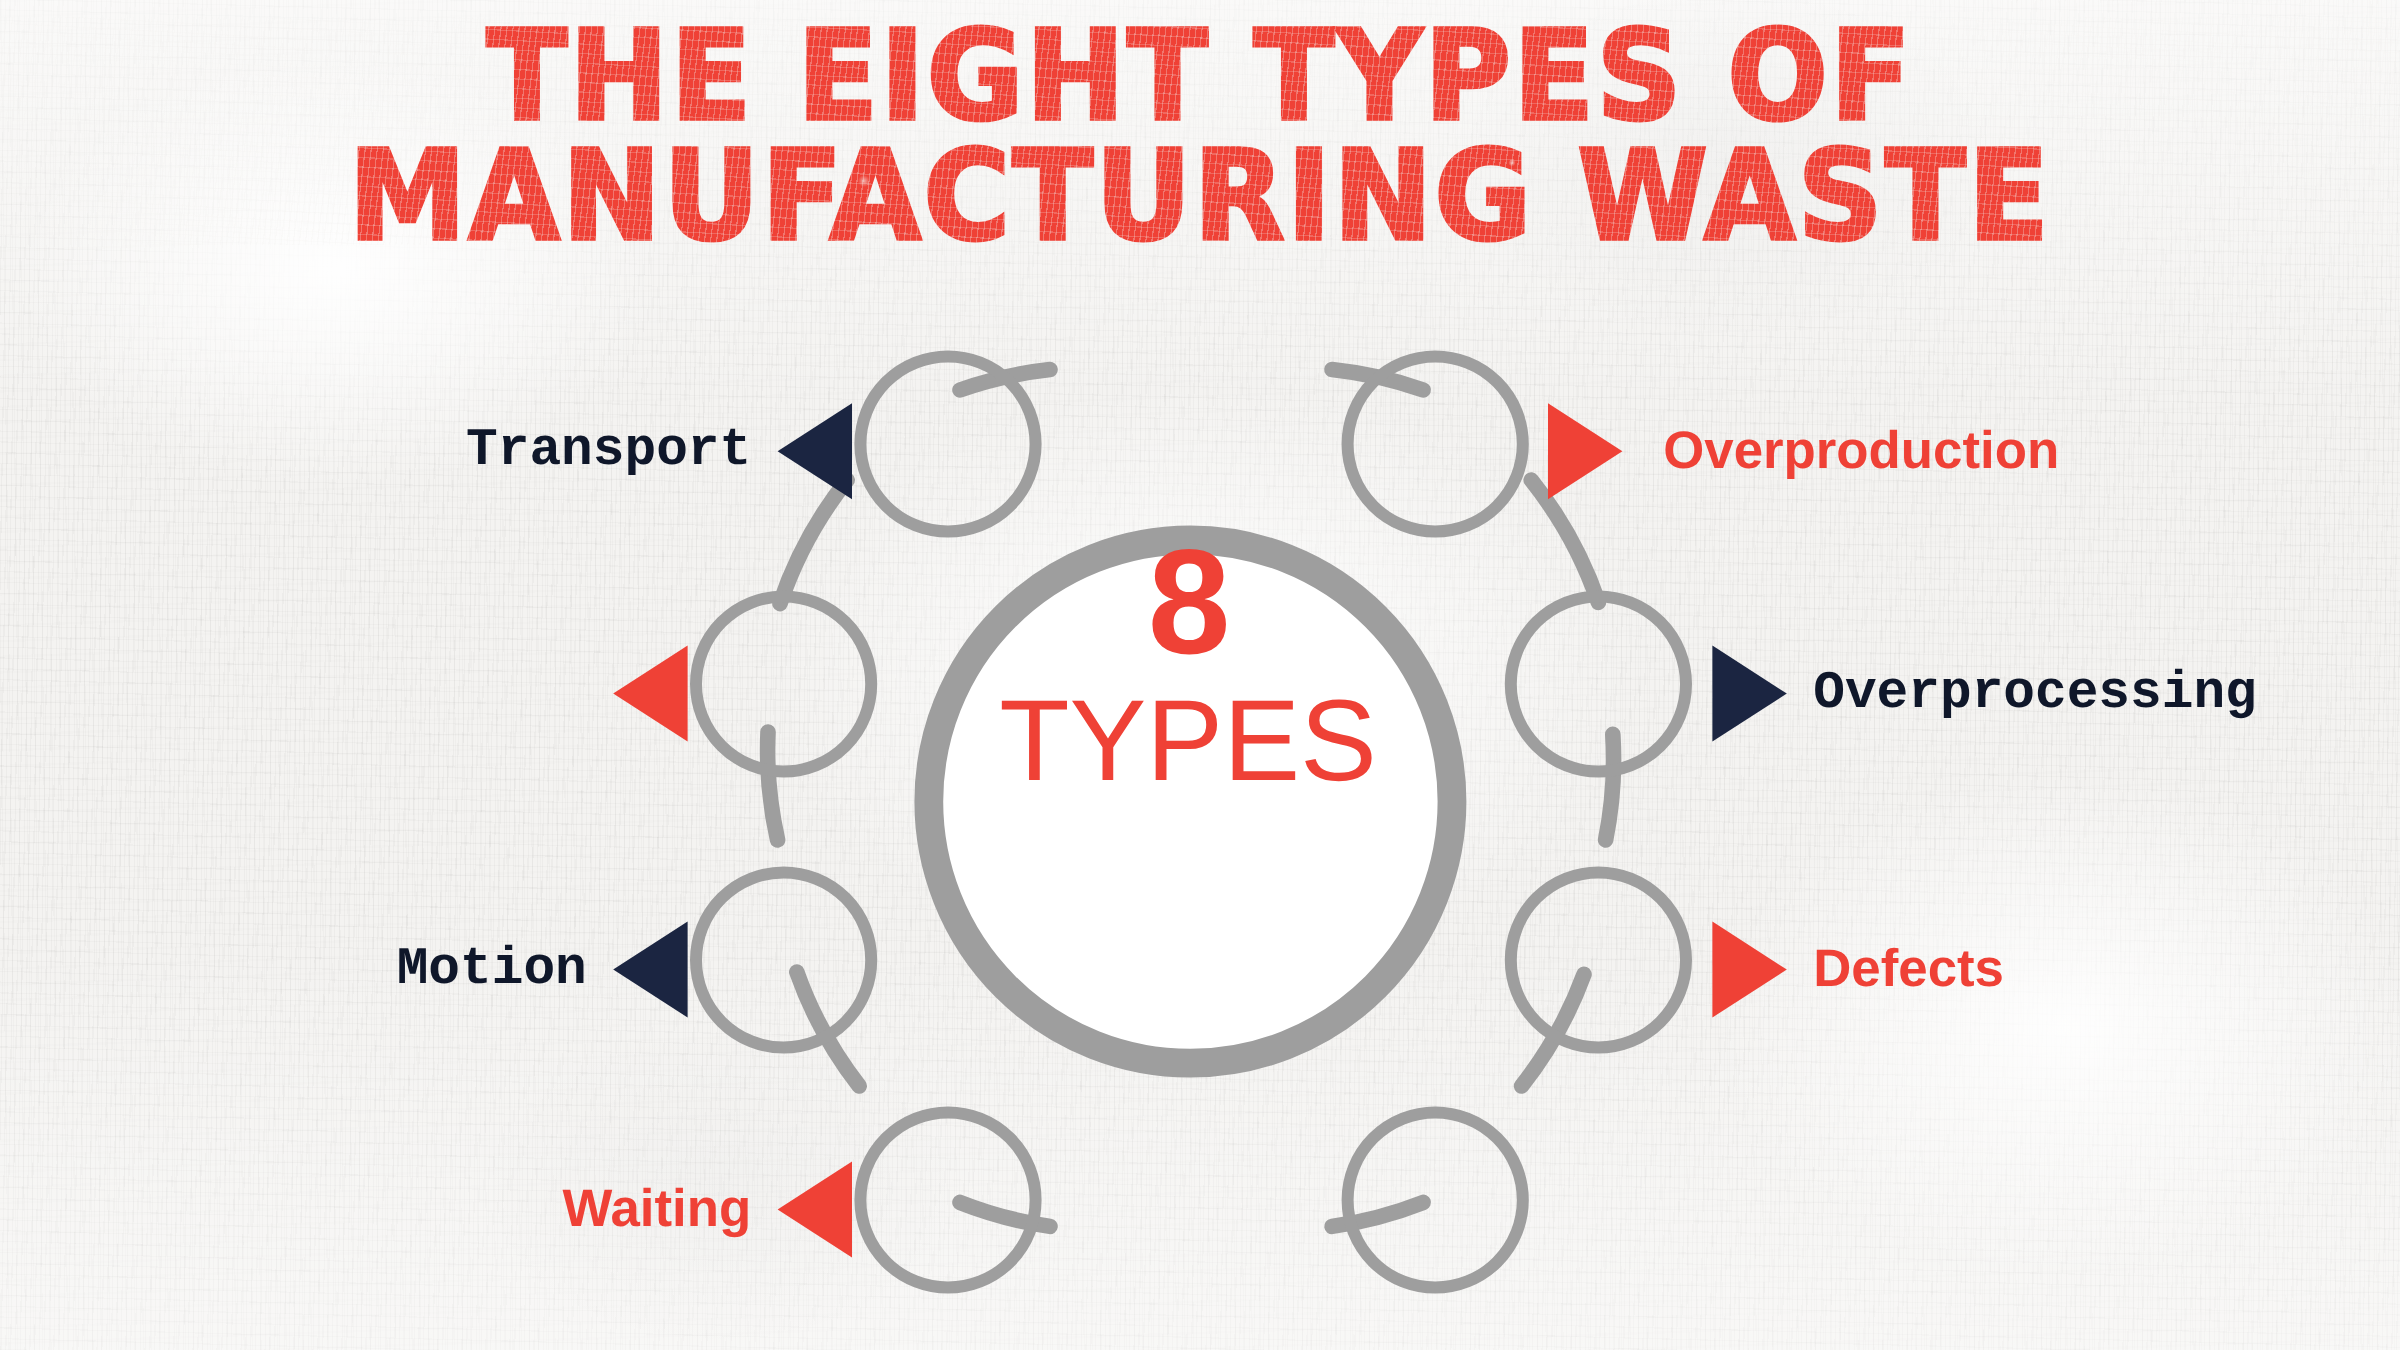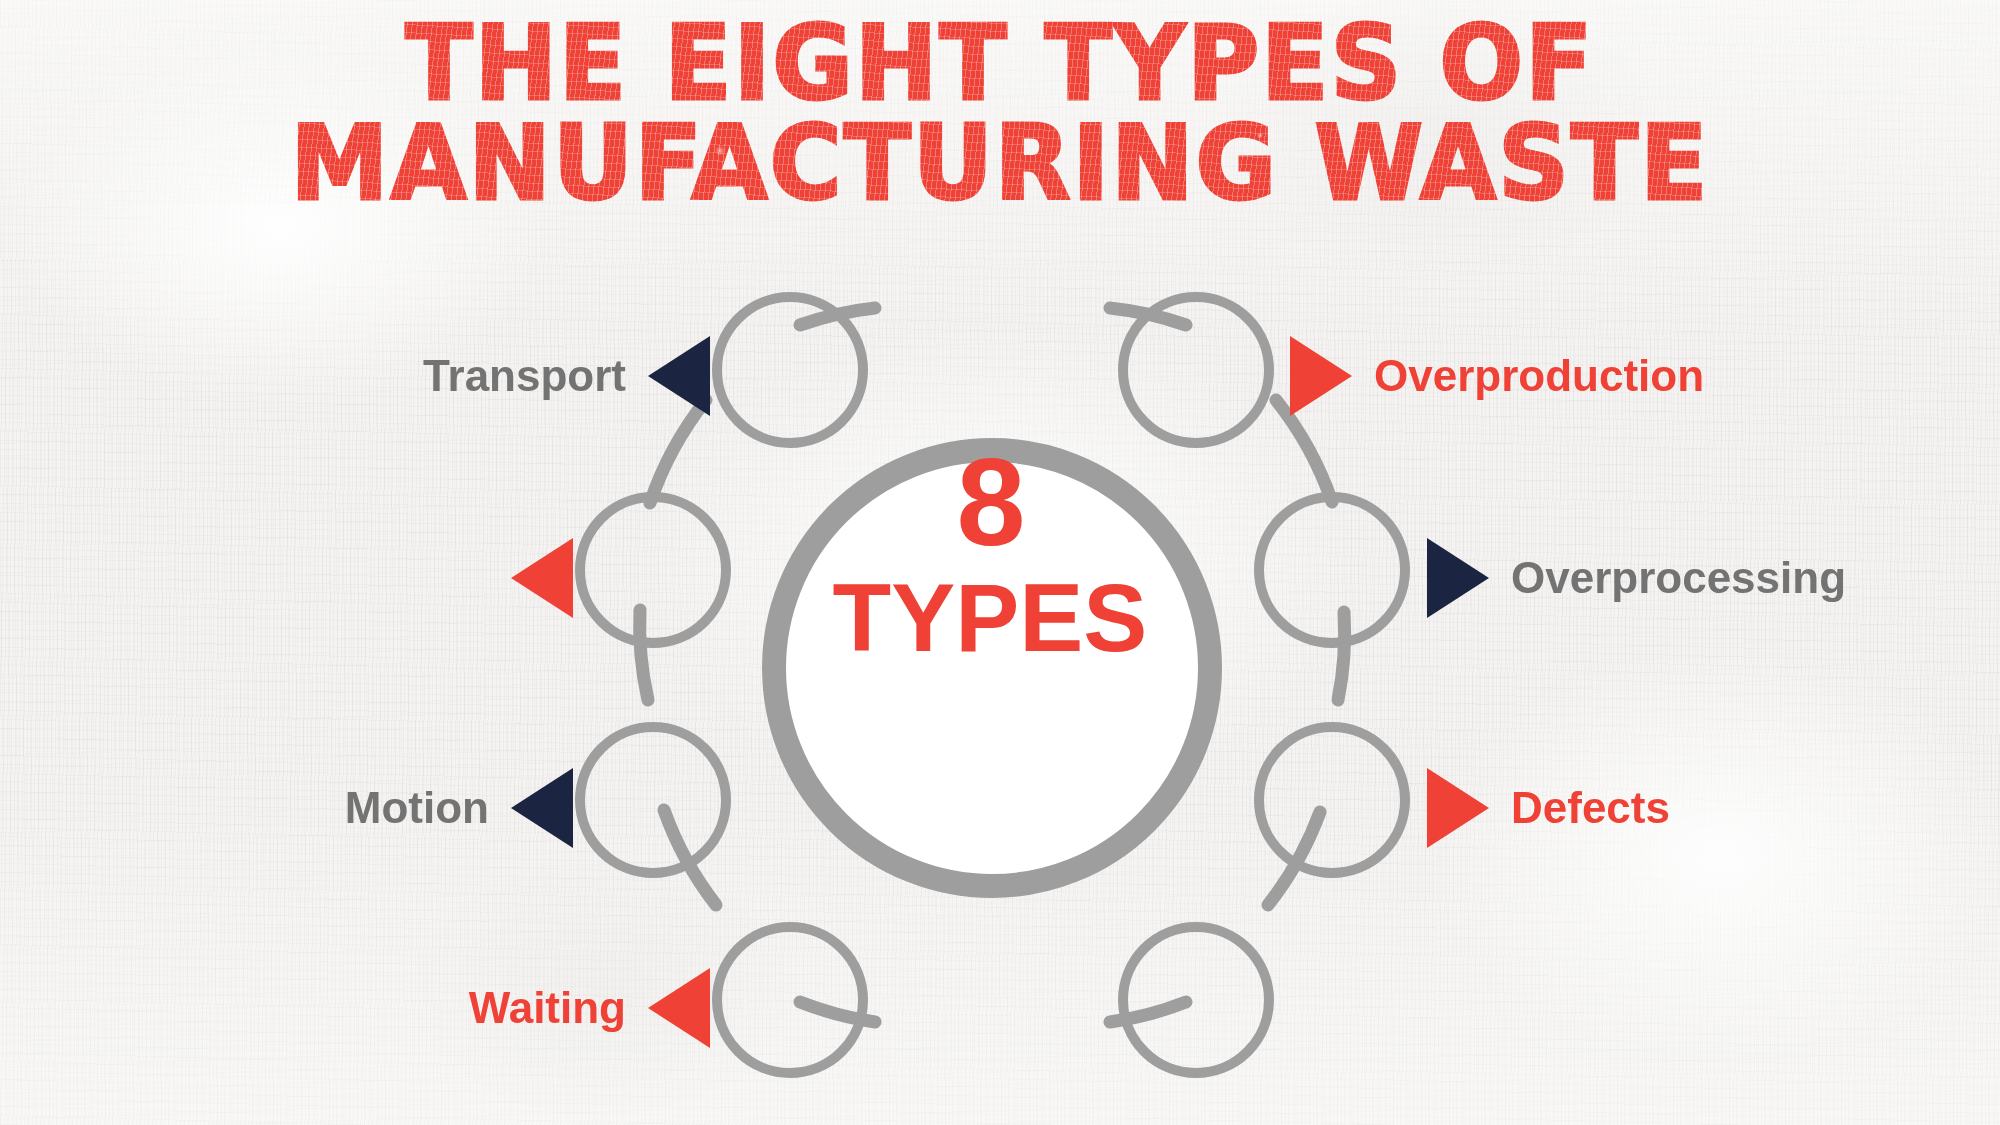--- a/index.html
+++ b/index.html
@@ -76,40 +76,40 @@
   #center-text {
     position:absolute; left:760px; top:440px; width:460px; z-index:5;
     text-align:center; color:#ef4136; pointer-events:none;
   }
   #center-num {
     font-size:124px; font-weight:bold; line-height:1;
     letter-spacing:-2px;
     font-family:"Liberation Sans","DejaVu Sans",sans-serif;
   }
   #center-word {
-    font-size:96px; font-weight:bold; line-height:1; margin-top:6px;
+    font-size:96px; font-weight:normal; line-height:1; margin-top:6px;
     letter-spacing:0px;
     font-family:"Liberation Sans","DejaVu Sans",sans-serif;
   }
   
   .label {
     position:absolute; z-index:5; display:flex; align-items:center;
     font-size:44px; font-weight:bold; line-height:1.05; white-space:pre-line;
   }
   .label.left  { flex-direction:row; justify-content:flex-end; }
   .label.right { flex-direction:row; justify-content:flex-start; }
   .label .txt { padding:0 2px; }
   .tri {
     width:0; height:0; flex:0 0 auto;
     border-top:40px solid transparent;
     border-bottom:40px solid transparent;
   }
   .tri.l { border-right-width:62px; border-right-style:solid; margin-left:20px; }
   .tri.r { border-left-width:62px;  border-left-style:solid;  margin-right:20px; }
-  .navy { color:#737373; }
+  .navy { color:#0f172a;font-family:Liberation Mono, monospace; }
   .red  { color:#ef4136; }
   .tri.navy-f.l { border-right-color:#1b2541; }
   .tri.red-f.l  { border-right-color:#ef4136; }
   .tri.navy-f.r { border-left-color:#1b2541; }
   .tri.red-f.r  { border-left-color:#ef4136; }
 </style>
 </head>
 <body>
 
 <div id="poster">
@@ -172,21 +172,21 @@
   <div class="label left" style="right:1427px; top:768px; width:460px;">
     <span class="txt navy">Motion</span>
     <span class="tri l navy-f"></span>
   </div>
 
   <div class="label left" style="right:1290px; top:968px; width:460px;justify-content:flex-end;">
     <span class="txt red">Waiting</span>
     <span class="tri l red-f"></span>
   </div>
 
-  <div class="label right" style="left:1290px; top:336px; width:640px;">
+  <div class="label right" style="left:1290px; top:336px; width:640px;gap:12px;">
     <span class="tri r red-f"></span>
     <span class="txt red">Overproduction</span>
   </div>
 
   <div class="label right" style="left:1427px; top:538px; width:640px;">
     <span class="tri r navy-f"></span>
     <span class="txt navy">Overprocessing</span>
   </div>
 
   <div class="label right" style="left:1427px; top:768px; width:640px;">

